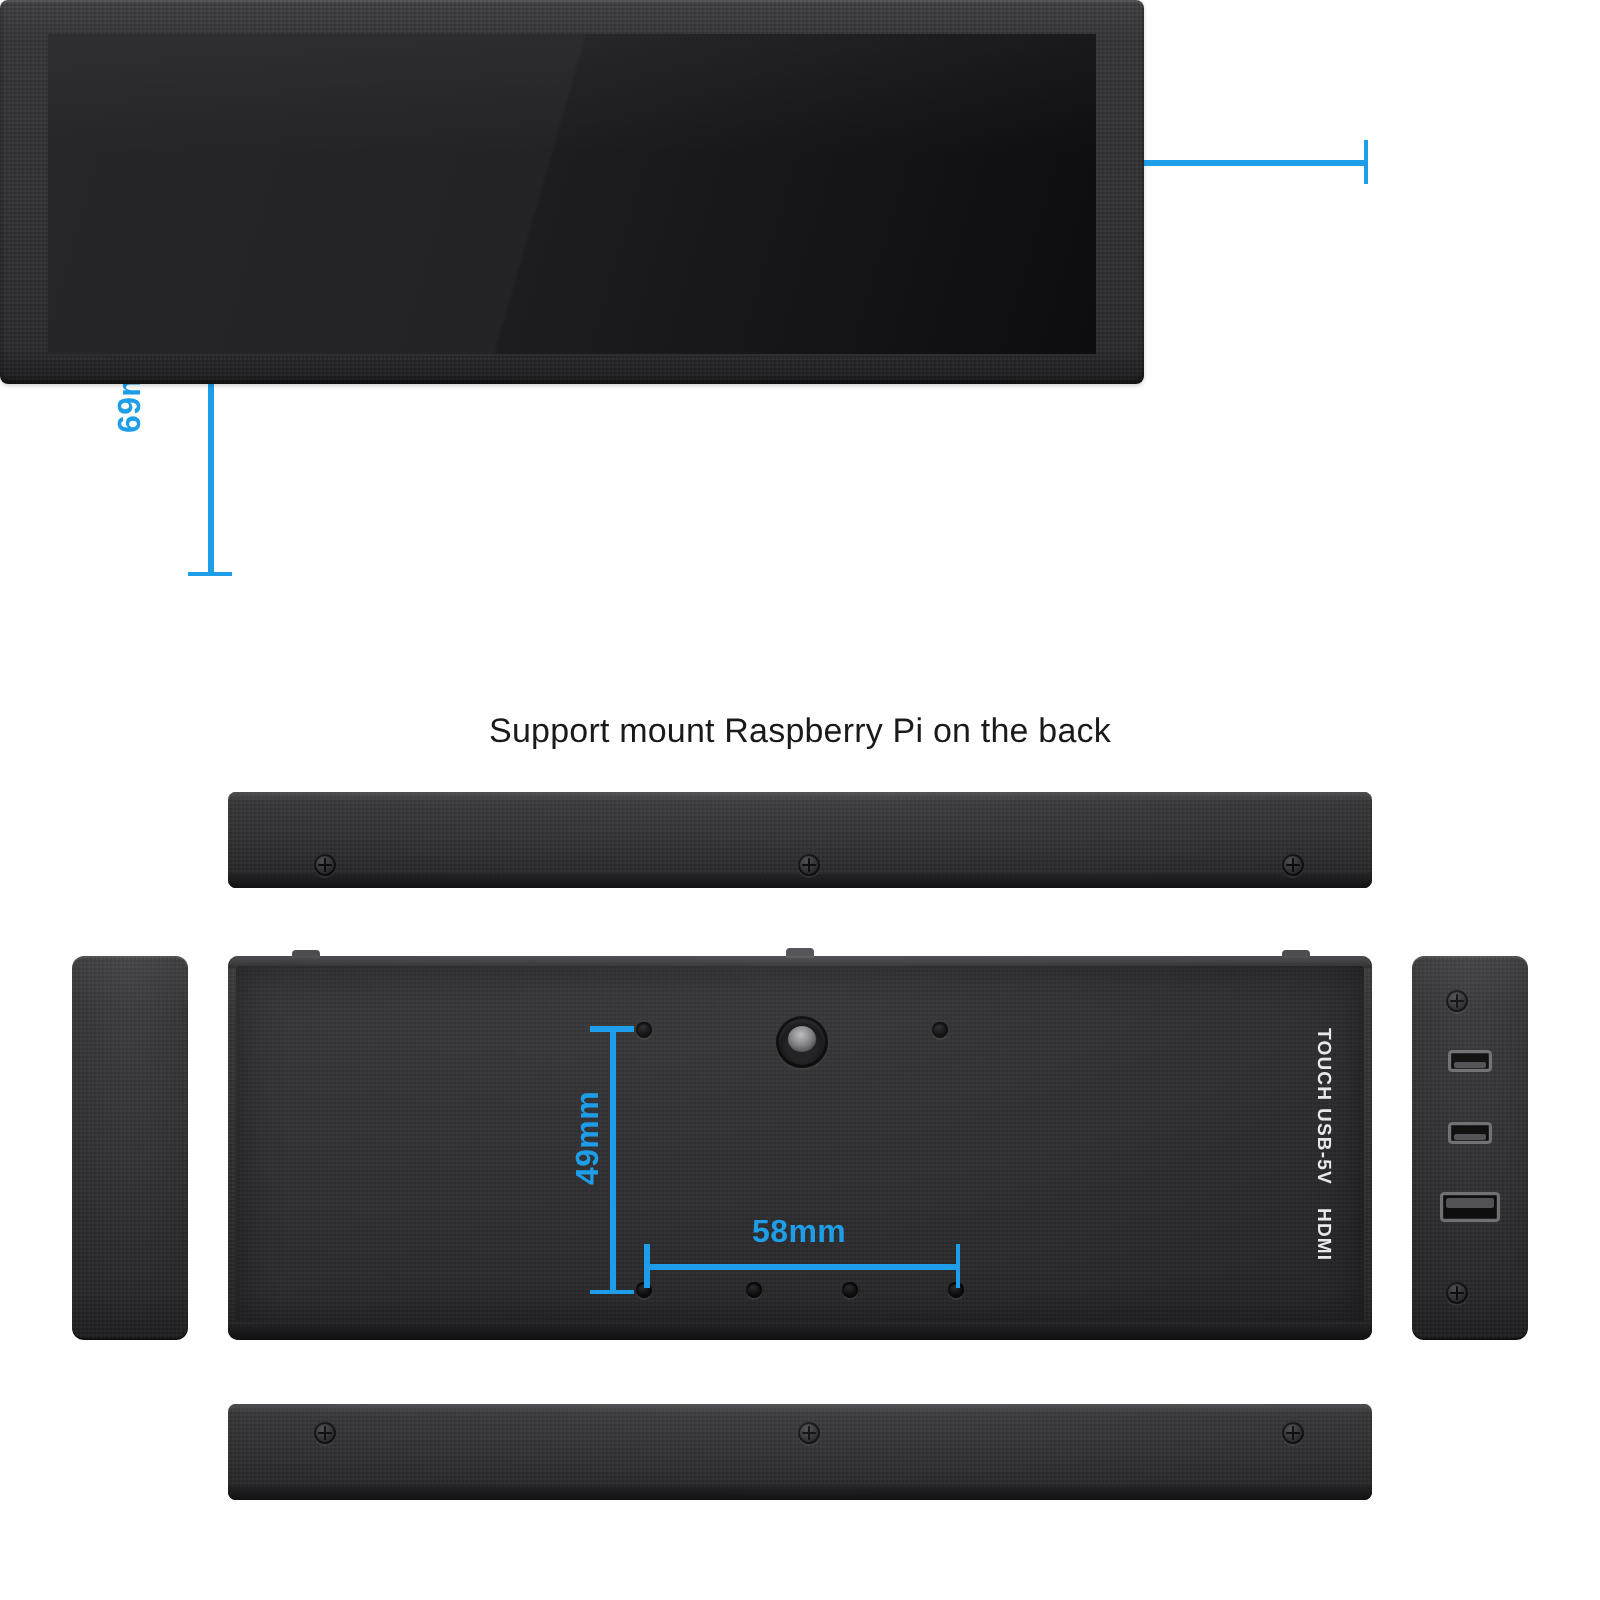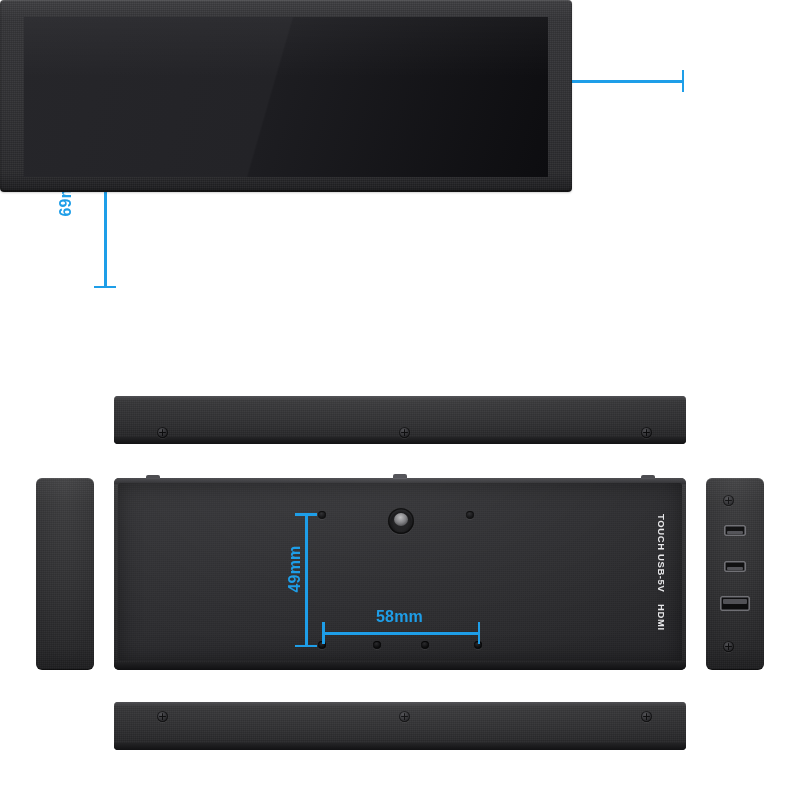--- a/index.html
+++ b/index.html
@@ -188,20 +188,21 @@
     <div id="front-nub"></div>
     <div id="front-nub2"></div>
     <div id="front-bezel">
       <div id="front-screen">
         <div class="gloss"></div>
         <div class="gloss2"></div>
       </div>
     </div>
   </div>
 
+  <div id="caption">Support mount Raspberry Pi on the back</div>
 
   <div class="shell strip" id="strip-top">
     <div class="topedge"></div>
     <div class="edge"></div>
     <div class="screw" style="left:43px;top:31px;"></div>
     <div class="screw" style="left:285px;top:31px;"></div>
     <div class="screw" style="left:527px;top:31px;"></div>
   </div>
 
   <div class="shell" id="side-left"></div>

